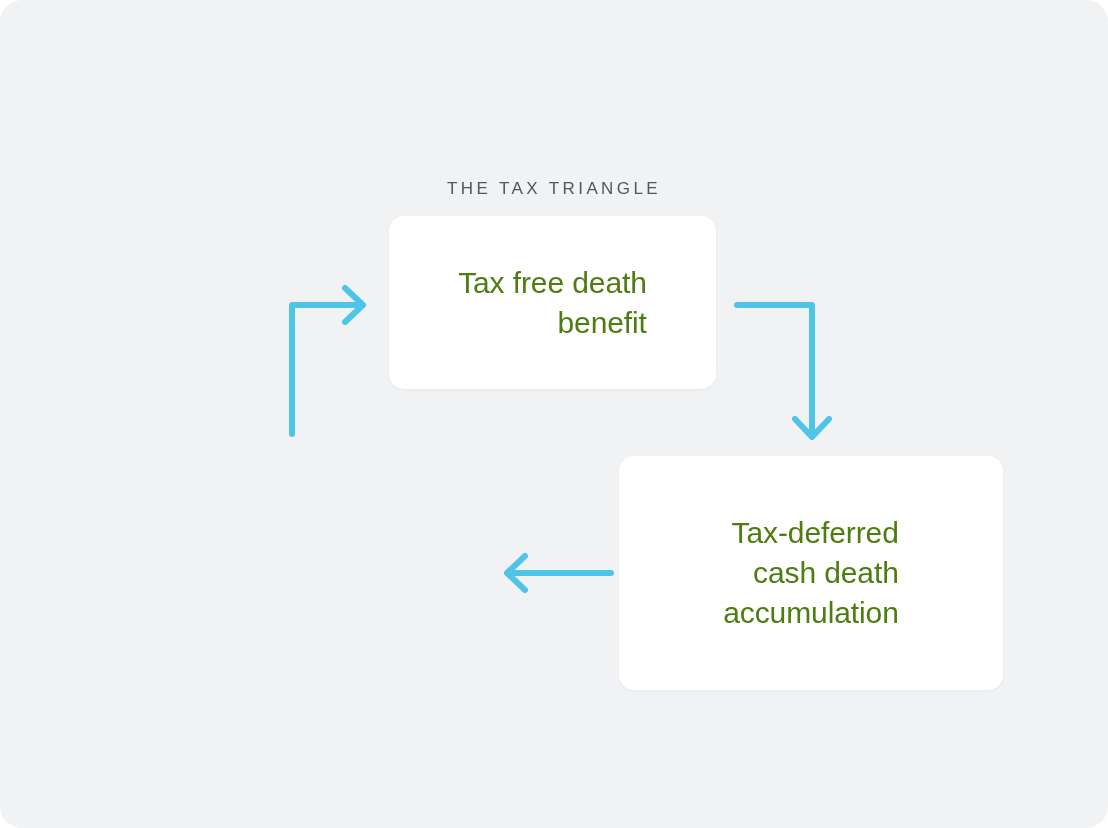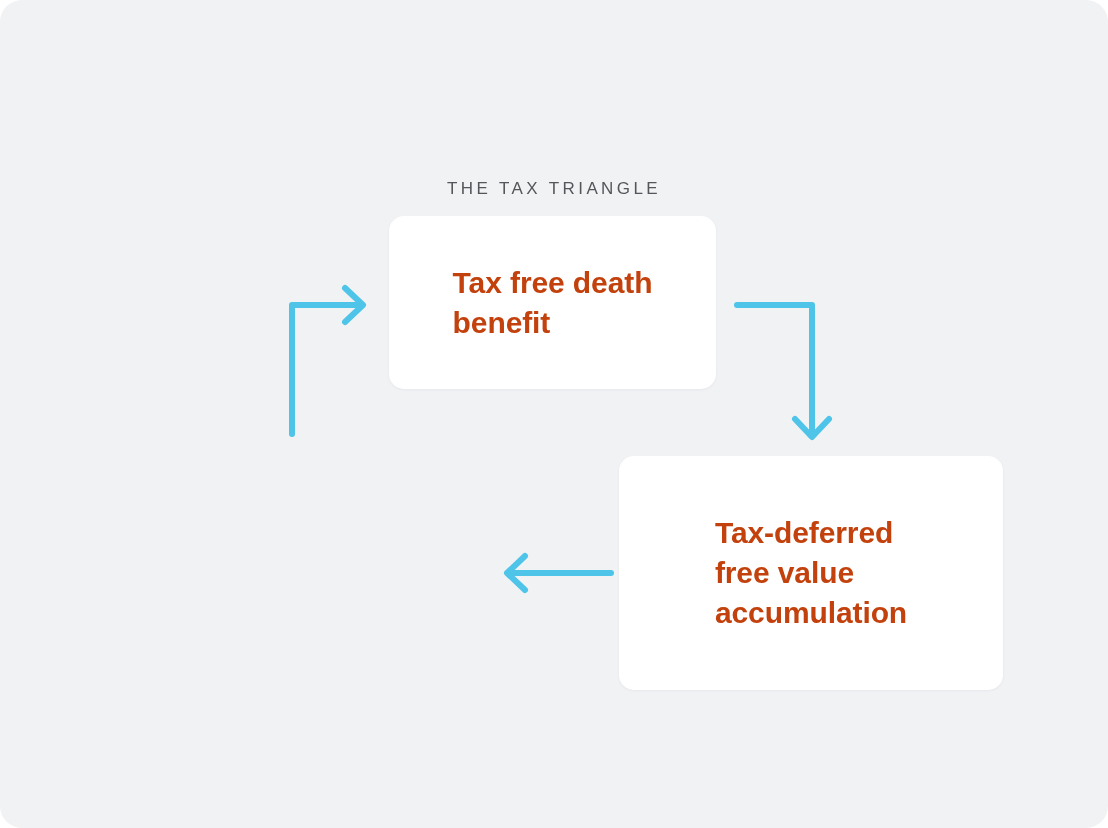--- a/index.html
+++ b/index.html
@@ -37,23 +37,23 @@
     position: absolute;
     background: #ffffff;
     border-radius: 15px;
     box-shadow: 0 1px 3px rgba(35, 45, 70, 0.05);
     display: flex;
     align-items: center;
     justify-content: center;
     box-sizing: border-box;
   }
   .card-label {
-    color: #c2410c;
-    font-weight: bold;
-    text-align: left;
+    color: #4d7c0f;
+    font-weight: normal;
+    text-align: right;
     line-height: 1.33;
     white-space: pre-line;
     letter-spacing: -0.1px;
   }
 
   #card-top {
     left: 389px;
     top: 216px;
     width: 327px;
     height: 173px;
@@ -128,17 +128,17 @@
   </svg>
 
   <div class="card" id="card-top">
     <div class="card-label">Tax free death
 benefit</div>
   </div>
 
 
   <div class="card" id="card-bottom-right">
     <div class="card-label">Tax-deferred
-free value
+cash death
 accumulation</div>
   </div>
 
 </div>
 
 </body></html>

